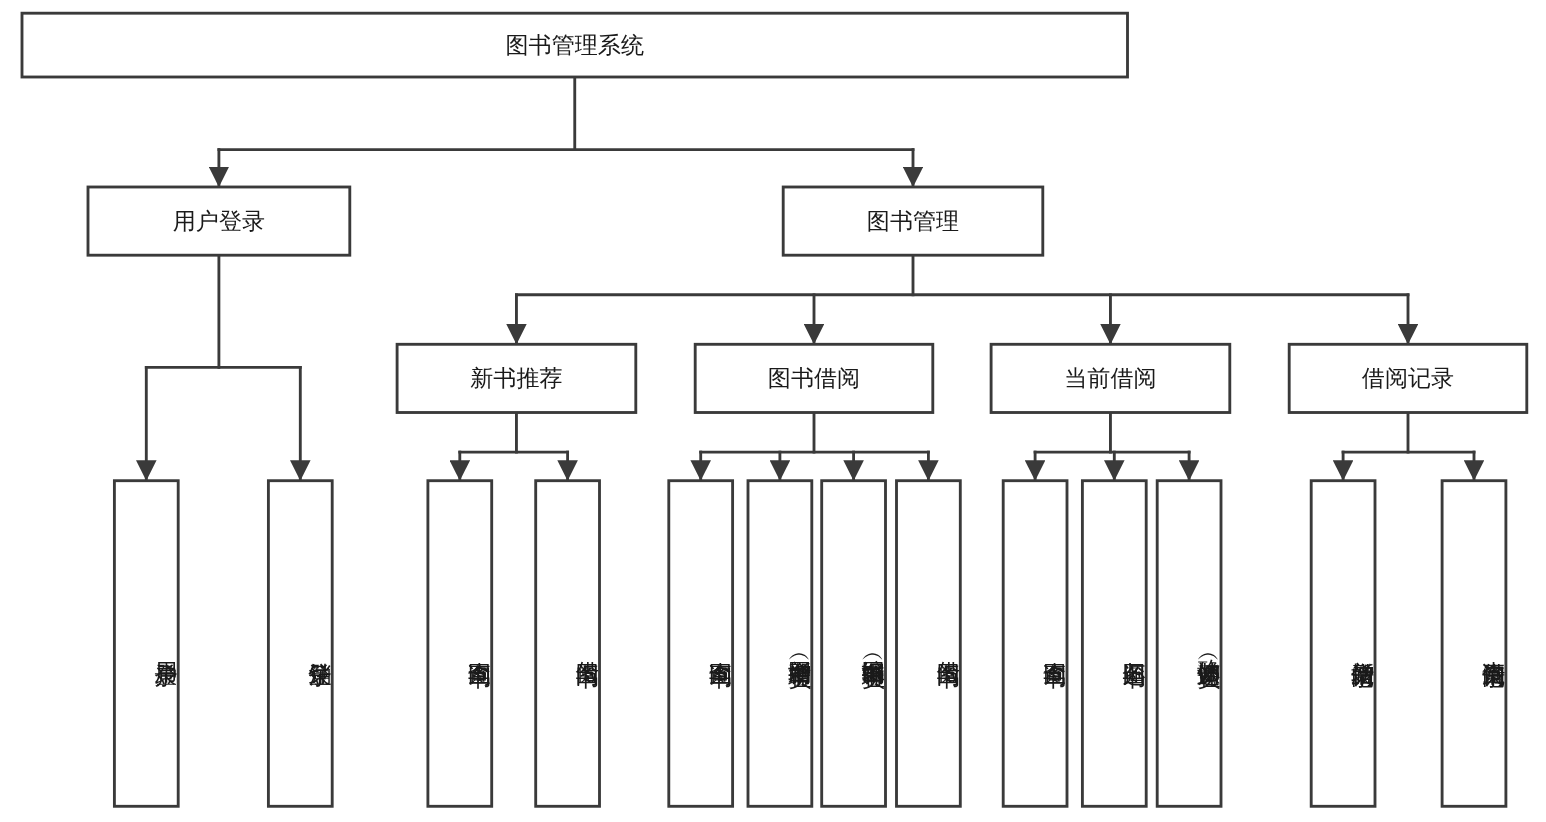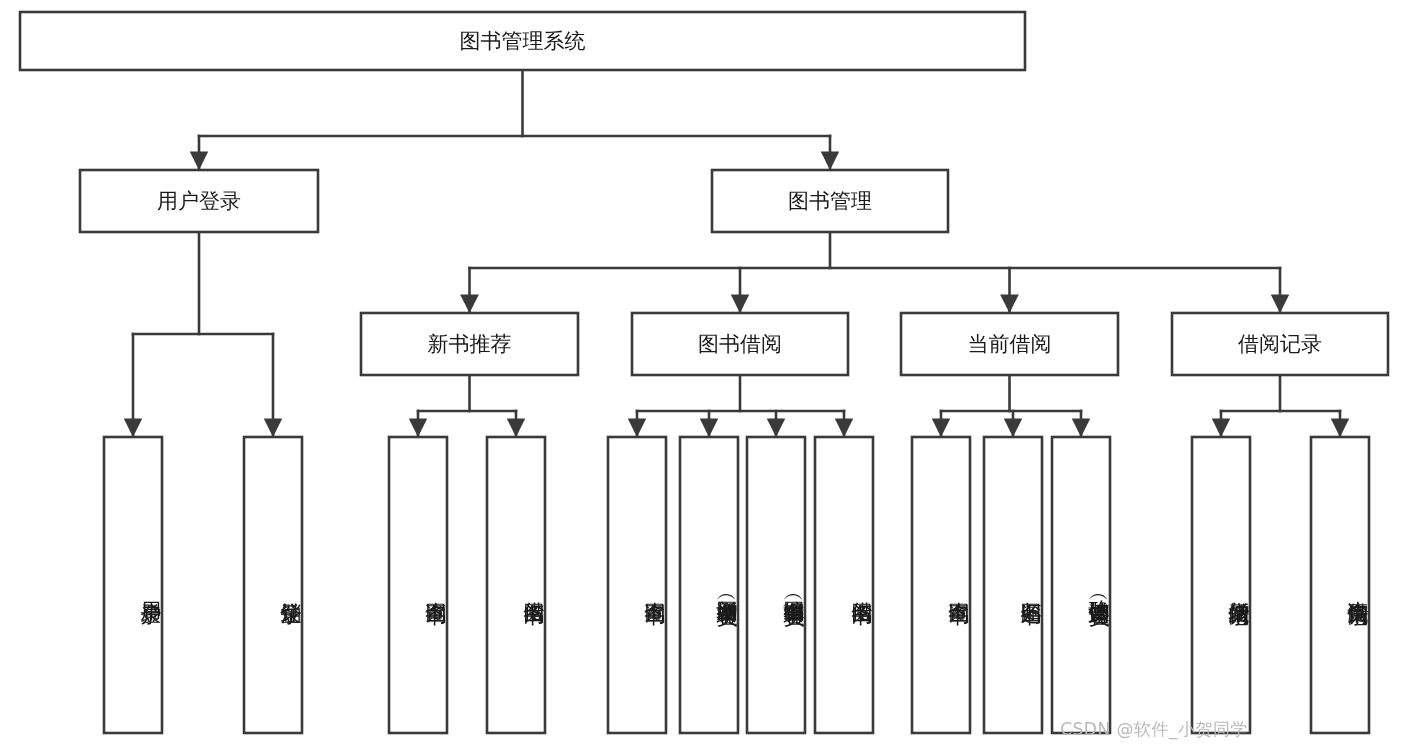--- a/index.html
+++ b/index.html
@@ -202,14 +202,13 @@
       <div class="leaf-label" style="left: 680px; top: 451px; width: 58px; height: 272px;">新增图书（管理员）</div>
       <div class="leaf-label" style="left: 747px; top: 451px; width: 58px; height: 272px;">编辑图书（管理员）</div>
       <div class="leaf-label" style="left: 815px; top: 451px; width: 58px; height: 272px;">借阅图书</div>
       <div class="leaf-label" style="left: 912px; top: 451px; width: 58px; height: 272px;">查询图书</div>
       <div class="leaf-label" style="left: 984px; top: 451px; width: 58px; height: 272px;">归还图书</div>
       <div class="leaf-label" style="left: 1052px; top: 451px; width: 58px; height: 272px;">确认归还（管理员）</div>
       <div class="leaf-label" style="left: 1192px; top: 451px; width: 58px; height: 272px;">新增借阅记录</div>
       <div class="leaf-label" style="left: 1311px; top: 451px; width: 58px; height: 272px;">查询借阅记录</div>
     </div>
 
-  <div class="watermark">CSDN @软件_小贺同学</div>
 </div>
 
 </body></html>

